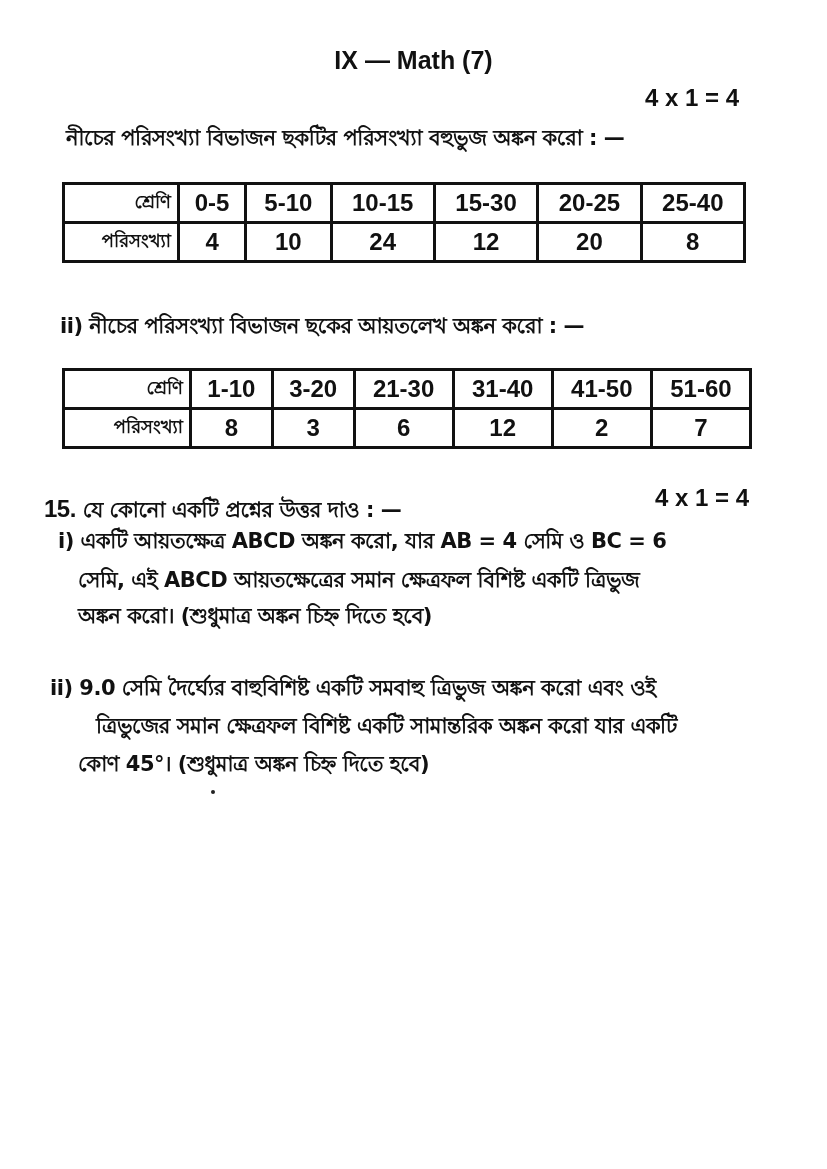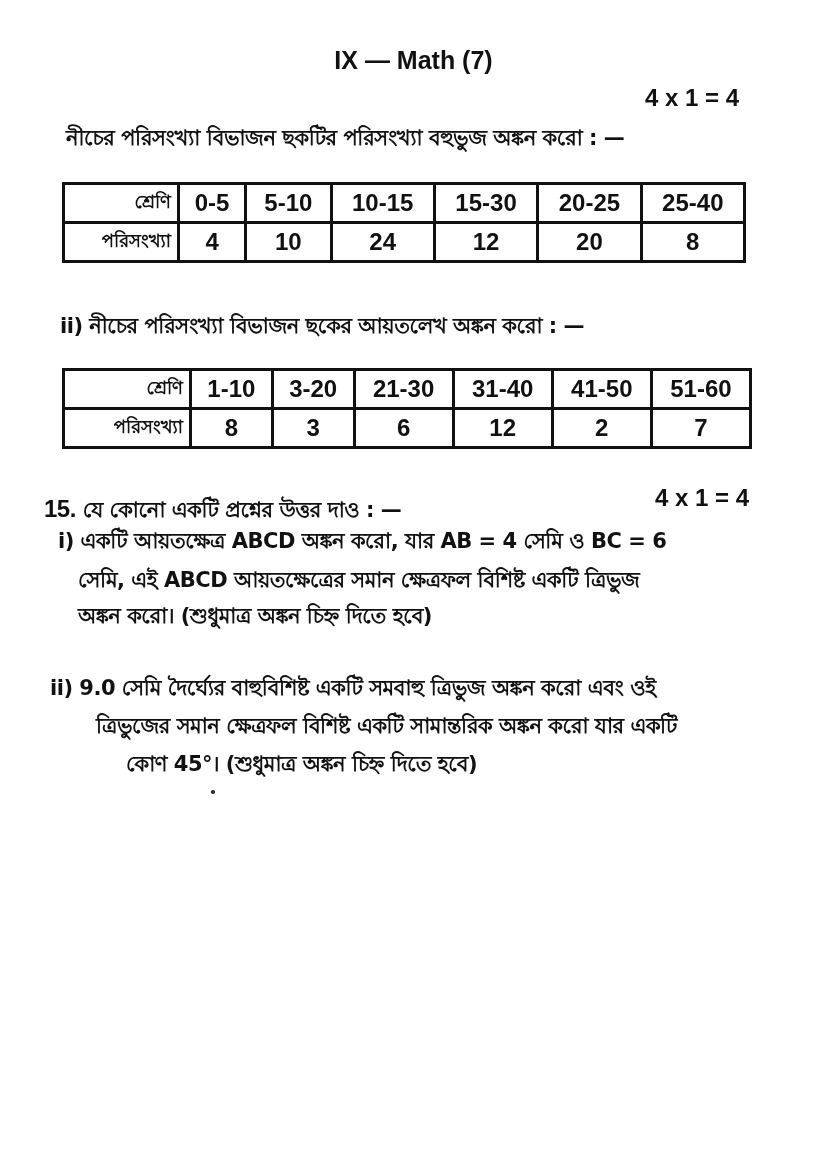--- a/index.html
+++ b/index.html
@@ -102,16 +102,16 @@
     <span>যে কোনো একটি প্রশ্নের উত্তর দাও : —</span>
   </div>
   <div class="marks" style="top:484px; left:655px;">4 x 1 = 4</div>
 
   <div class="line" style="top:525px; left:58px;">i) একটি আয়তক্ষেত্র ABCD অঙ্কন করো, যার AB = 4 সেমি ও BC = 6</div>
   <div class="line" style="top:600px; left:78px;">অঙ্কন করো। (শুধুমাত্র অঙ্কন চিহ্ন দিতে হবে)</div>
   <div class="line" style="top:564px; left:78px;">সেমি, এই ABCD আয়তক্ষেত্রের সমান ক্ষেত্রফল বিশিষ্ট একটি ত্রিভুজ</div>
 
   <div class="line" style="top:672px; left:50px;">ii) 9.0 সেমি দৈর্ঘ্যের বাহুবিশিষ্ট একটি সমবাহু ত্রিভুজ অঙ্কন করো এবং ওই</div>
   <div class="line" style="top:710px; left:64px;margin-left:32px;">ত্রিভুজের সমান ক্ষেত্রফল বিশিষ্ট একটি সামান্তরিক অঙ্কন করো যার একটি</div>
-  <div class="line" style="top:748px; left:78px;margin-left:48px;">কোণ 45°। (শুধুমাত্র অঙ্কন চিহ্ন দিতে হবে)</div>
+  <div class="line" style="top:748px; left:78px;">কোণ 45°। (শুধুমাত্র অঙ্কন চিহ্ন দিতে হবে)</div>
 
   <div class="dot" style="top:790px; left:211px;"></div>
 </div>
 
 </body></html>

